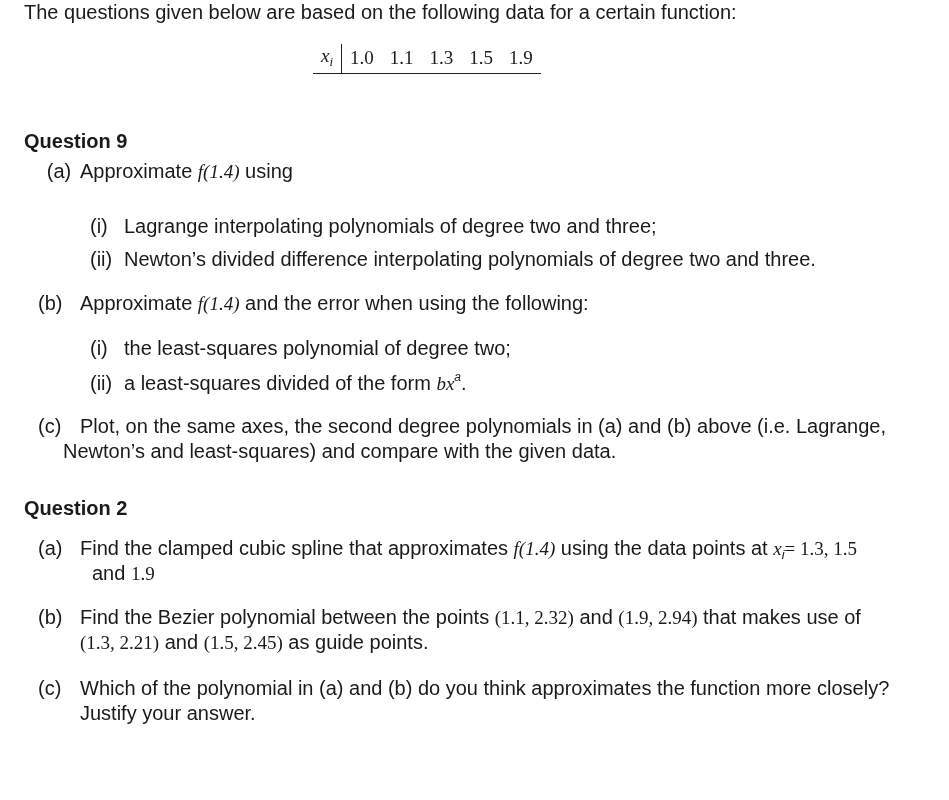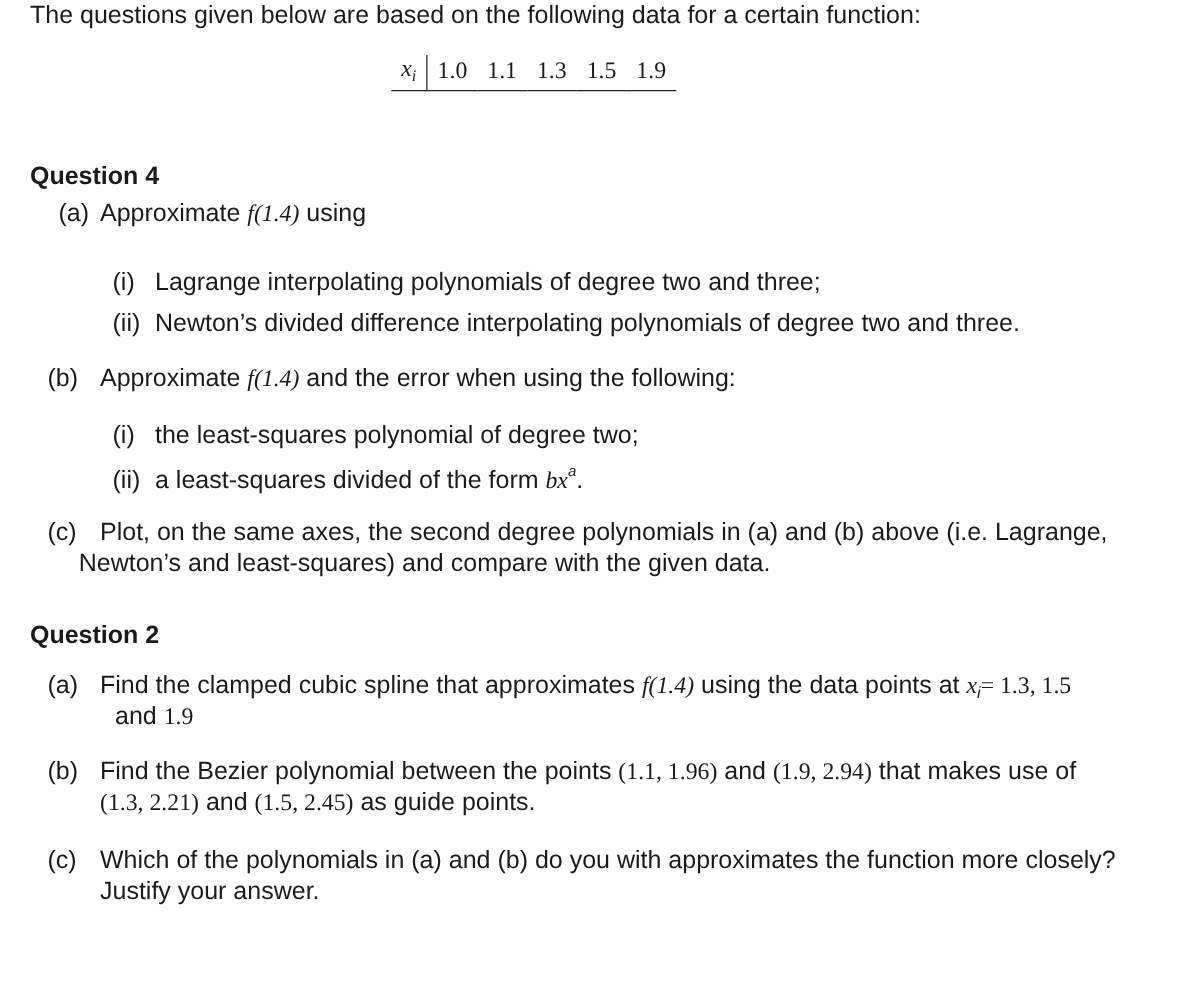--- a/index.html
+++ b/index.html
@@ -34,21 +34,21 @@
     <td class="hdr"><span>x</span><span class="sub">i</span></td>
     <td>1.0</td>
     <td>1.1</td>
     <td>1.3</td>
     <td>1.5</td>
     <td>1.9</td>
   </tr>
 </tbody>
   </table>
 
-<div class="abs heading" style="left:24px; top:130px;">Question 4</div>
+<div class="abs heading" style="left:24px; top:130px;">Question 9</div>
 
 <div class="abs" style="left:38px; top:160px;text-align:center;">
   <span class="label">(a)</span><span>Approximate </span><span class="math mi">f(1.4)</span><span> using</span>
 </div>
 
 <div class="abs" style="left:90px; top:215px;">
   <span class="rlabel">(i)</span><span>Lagrange interpolating polynomials of degree two and three;</span>
 </div>
 <div class="abs" style="left:90px; top:248px;">
   <span class="rlabel">(ii)</span><span>Newton’s divided difference interpolating polynomials of degree two and three.</span>
@@ -73,22 +73,22 @@
 <div class="abs heading" style="left:24px; top:497px;">Question 2</div>
 
 <div class="abs" style="left:38px; top:537px;">
   <span class="label">(a)</span><span>Find the clamped cubic spline that approximates </span><span class="math mi">f(1.4)</span><span> using the data points at </span><span class="math mi">x</span><span class="sub">i</span><span class="math">= 1.3,  1.5</span>
 </div>
 <div class="abs" style="left:80px; top:562px;margin-left:12px;">
   <span>and </span><span class="math">1.9</span>
 </div>
 
 <div class="abs" style="left:38px; top:606px;">
-  <span class="label">(b)</span><span>Find the Bezier polynomial between the points </span><span class="math">(1.1, 1.96)</span><span> and </span><span class="math">(1.9, 2.94)</span><span> that makes use of</span>
+  <span class="label">(b)</span><span>Find the Bezier polynomial between the points </span><span class="math">(1.1, 2.32)</span><span> and </span><span class="math">(1.9, 2.94)</span><span> that makes use of</span>
 </div>
 <div class="abs" style="left:80px; top:631px;">
   <span class="math">(1.3, 2.21)</span><span> and </span><span class="math">(1.5, 2.45)</span><span> as guide points.</span>
 </div>
 
 <div class="abs" style="left:38px; top:677px;">
-  <span class="label">(c)</span><span>Which of the polynomials in (a) and (b) do you with approximates the function more closely?</span>
+  <span class="label">(c)</span><span>Which of the polynomial in (a) and (b) do you think approximates the function more closely?</span>
 </div>
 <div class="abs" style="left:80px; top:702px;">Justify your answer.</div>
 
 </body></html>

